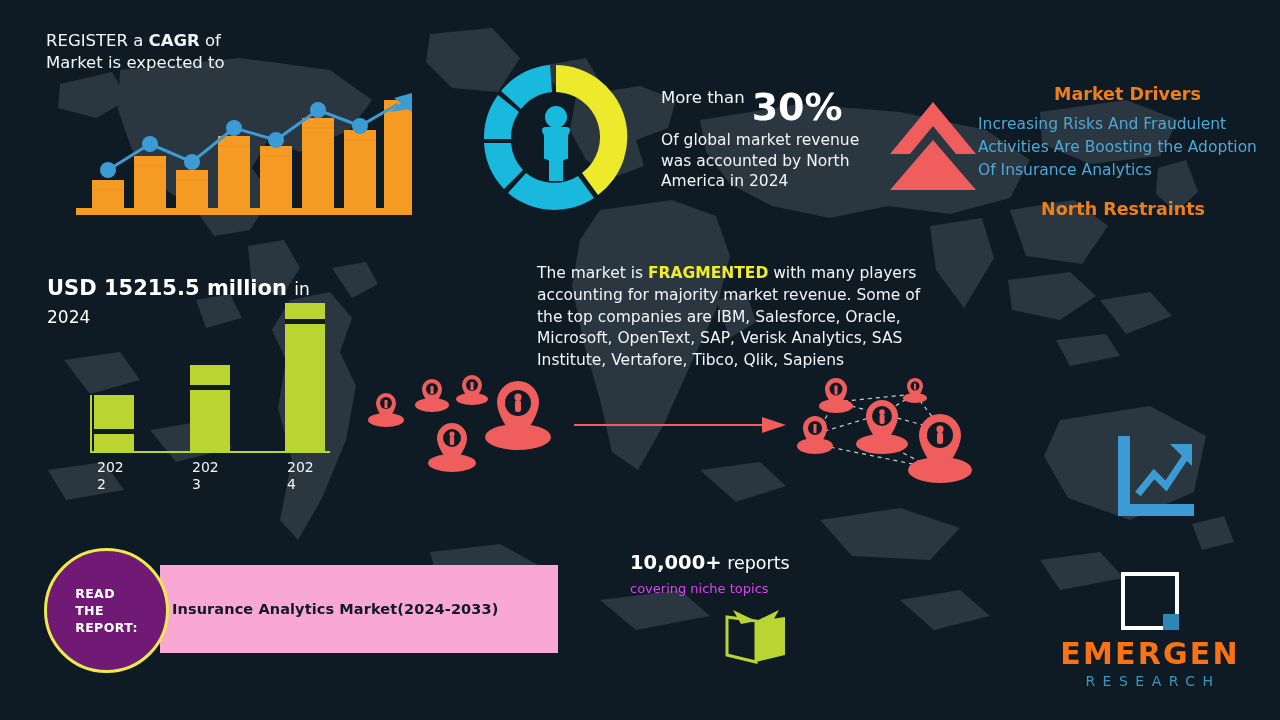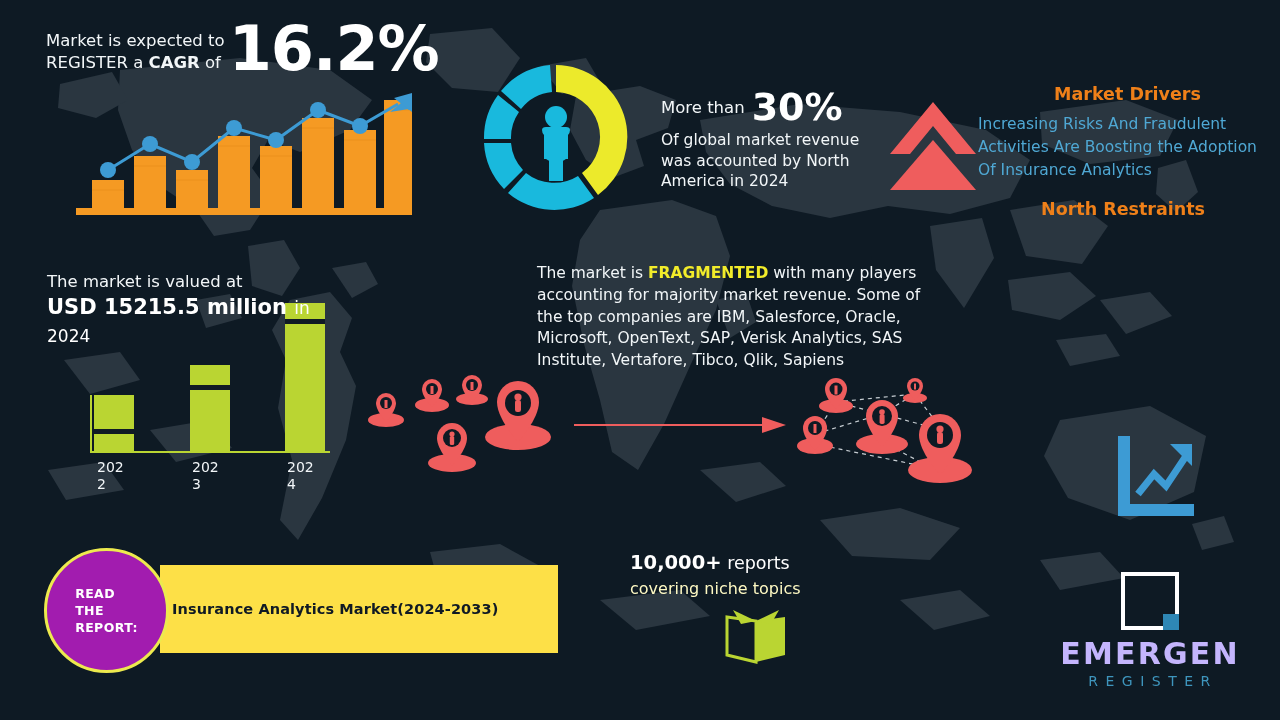--- a/index.html
+++ b/index.html
@@ -23,21 +23,21 @@
   #cagr-value { font-size:62px; font-weight:bold; line-height:58px; color:#ffffff; letter-spacing:-1px; margin-left:4px; margin-top:-6px; }
 
   
   #topchart { left:72px; top:86px; width:340px; height:134px; z-index:4; }
 
   
   #donut-wrap { left:476px; top:56px; width:160px; height:162px; z-index:4; }
 
   
   #thirty-block { left:661px; top:88px; width:200px; z-index:5; }
-  #thirty-top { display:flex; align-items:center; }
+  #thirty-top { display:flex; align-items:flex-start; }
   #thirty-more { font-size:16.5px; color:#f2f6f8; }
   #thirty-num { font-size:38px; font-weight:bold; color:#ffffff; margin-left:7px; line-height:38px; }
   #thirty-desc { font-size:15.5px; line-height:20.5px; color:#f2f6f8; margin-top:4px; }
 
   
   #drivers-block { left:978px; top:84px; width:290px; z-index:5; }
   .sec-head { font-size:17.5px; font-weight:bold; color:#ef8019;text-align:center; }
   #drivers-head { margin-left:9px; }
   #drivers-text { font-size:15.5px; line-height:23px; color:#4fa8d4; margin-top:9px; }
   #restraints-head { margin-top:17px; }
@@ -56,39 +56,39 @@
     font-size:15.5px; line-height:21.8px; color:#f2f6f8; }
   #frag-block .hl { color:#f2ec2a; font-weight:bold; }
 
   
   #pins-left { left:360px; top:375px; width:230px; height:110px; z-index:4; }
   #arrow-mid { left:572px; top:408px; width:215px; height:35px; z-index:4; }
   #pins-right { left:782px; top:372px; width:220px; height:120px; z-index:4; }
   #growth-icon { left:1112px; top:432px; width:85px; height:90px; z-index:4; }
 
   
-  #banner { left:160px; top:565px; width:398px; height:88px; background:#fde047; z-index:3; }
+  #banner { left:160px; top:565px; width:398px; height:88px; background:#f9a8d4; z-index:3; }
   #banner-text { position:absolute; left:12px; top:50%; transform:translateY(-50%);
     font-size:14.5px; font-weight:bold; color:#101a24; letter-spacing:0.1px; }
   #read-circle { left:44px; top:548px; width:125px; height:125px; border-radius:50%;
-    border:3px solid #edea4e; background:#a21caf; z-index:6;
+    border:3px solid #edea4e; background:#701a75; z-index:6;
     display:flex; align-items:center; justify-content:center; }
   #read-label { font-size:12.5px; font-weight:bold; line-height:17px; color:#ffffff; letter-spacing:0.4px; }
 
   
   #reports-block { left:630px; top:550px; width:280px; z-index:5; text-align:left; }
   #reports-l1 { font-size:17.5px; line-height:25px; color:#ffffff; }
   #reports-l1 .bignum { font-size:19.5px; font-weight:bold; }
-  #reports-l2 { font-size:16px; line-height:25px; color:#fef9c3; }
+  #reports-l2 { font-size:13px; line-height:25px; color:#d946ef; }
   #book-icon { left:723px; top:608px; width:66px; height:56px; z-index:4; }
 
   
   #logo-block { left:1035px; top:570px; width:230px; z-index:5; text-align:center; }
   #logo-mark { width:62px; height:62px; margin:0 auto 6px auto; position:relative; }
-  #logo-name { font-size:30px; font-weight:bold; letter-spacing:2.2px; color:#c4b5fd; line-height:32px; }
+  #logo-name { font-size:30px; font-weight:bold; letter-spacing:2.2px; color:#f97316; line-height:32px; }
   #logo-sub { font-size:14px; letter-spacing:7.5px; color:#3e95bd; line-height:18px; margin-top:2px; padding-left:6px; }
 </style>
 </head>
 <body>
 
 <div id="stage">
 
   <svg id="worldmap" viewBox="0 0 1280 720" preserveAspectRatio="none">
     <rect x="0" y="0" width="1280" height="720" fill="#0e1a24"></rect>
     <g fill="#2a3640">
@@ -131,26 +131,25 @@
       <path d="M64 360 L120 352 L140 380 L90 394 Z"></path>
       <path d="M150 430 L210 420 L232 448 L176 462 Z"></path>
       <path d="M48 470 L104 462 L124 490 L66 500 Z"></path>
       <path d="M600 600 L680 590 L710 616 L636 630 Z"></path>
       <path d="M1040 560 L1100 552 L1124 578 L1060 590 Z"></path>
     </g>
   </svg>
 
   <div class="abs" id="cagr-block">
     <div id="cagr-lines">
-      <div><span>Market is expected to</span></div>
       <div>
         <span>REGISTER a </span><span class="b">CAGR</span><span> of</span>
       </div>
-    </div>
-    <div id="cagr-value">16.2%</div>
+      <div><span>Market is expected to</span></div>
+    </div>
   </div>
 
   <svg class="abs" id="topchart" viewBox="0 0 340 134">
 
     <g>
       <rect x="20" y="94" width="32" height="28" fill="#f59a23"></rect>
       <rect x="62" y="70" width="32" height="52" fill="#f59a23"></rect>
       <rect x="104" y="84" width="32" height="38" fill="#f59a23"></rect>
       <rect x="146" y="50" width="32" height="72" fill="#f59a23"></rect>
       <rect x="188" y="60" width="32" height="62" fill="#f59a23"></rect>
@@ -220,21 +219,20 @@
     <path d="M45 42 L88 92 L2 92 Z" fill="#ef5d5d"></path>
   </svg>
 
   <div class="abs" id="drivers-block">
     <div class="sec-head" id="drivers-head">Market Drivers</div>
     <div id="drivers-text">Increasing Risks And Fraudulent Activities Are Boosting the Adoption Of Insurance Analytics</div>
     <div class="sec-head" id="restraints-head">North Restraints</div>
   </div>
 
   <div class="abs" id="valued-block">
-    <div id="valued-l1">The market is valued at</div>
     <div id="valued-l2">
       <span>USD 15215.5 million</span>
       <span class="light">in 2024</span>
     </div>
   </div>
 
   <svg class="abs" id="greenchart" viewBox="0 0 250 195">
 
     <g>
       <rect x="14" y="100" width="40" height="56" fill="#bad532"></rect>
@@ -376,16 +374,16 @@
       <svg width="62" height="62" viewBox="0 0 62 62">
         <path d="M2 2 L60 2 L60 14 L56 14 L56 6 L6 6 L6 56 L48 56 L48 46 L60 46 L60 60 L2 60 Z" fill="#ffffff"></path>
         <rect x="44" y="44" width="16" height="16" fill="#2e87b5"></rect>
         <path d="M2 2 L6 2 L6 60 L2 60 Z" fill="#ffffff"></path>
         <path d="M2 2 L60 2 L60 6 L2 6 Z" fill="#ffffff"></path>
         <path d="M2 56 L44 56 L44 60 L2 60 Z" fill="#ffffff"></path>
         <path d="M56 2 L60 2 L60 44 L56 44 Z" fill="#ffffff"></path>
       </svg>
     </div>
     <div id="logo-name">EMERGEN</div>
-    <div id="logo-sub">REGISTER</div>
+    <div id="logo-sub">RESEARCH</div>
   </div>
 
 </div>
 
 </body></html>

